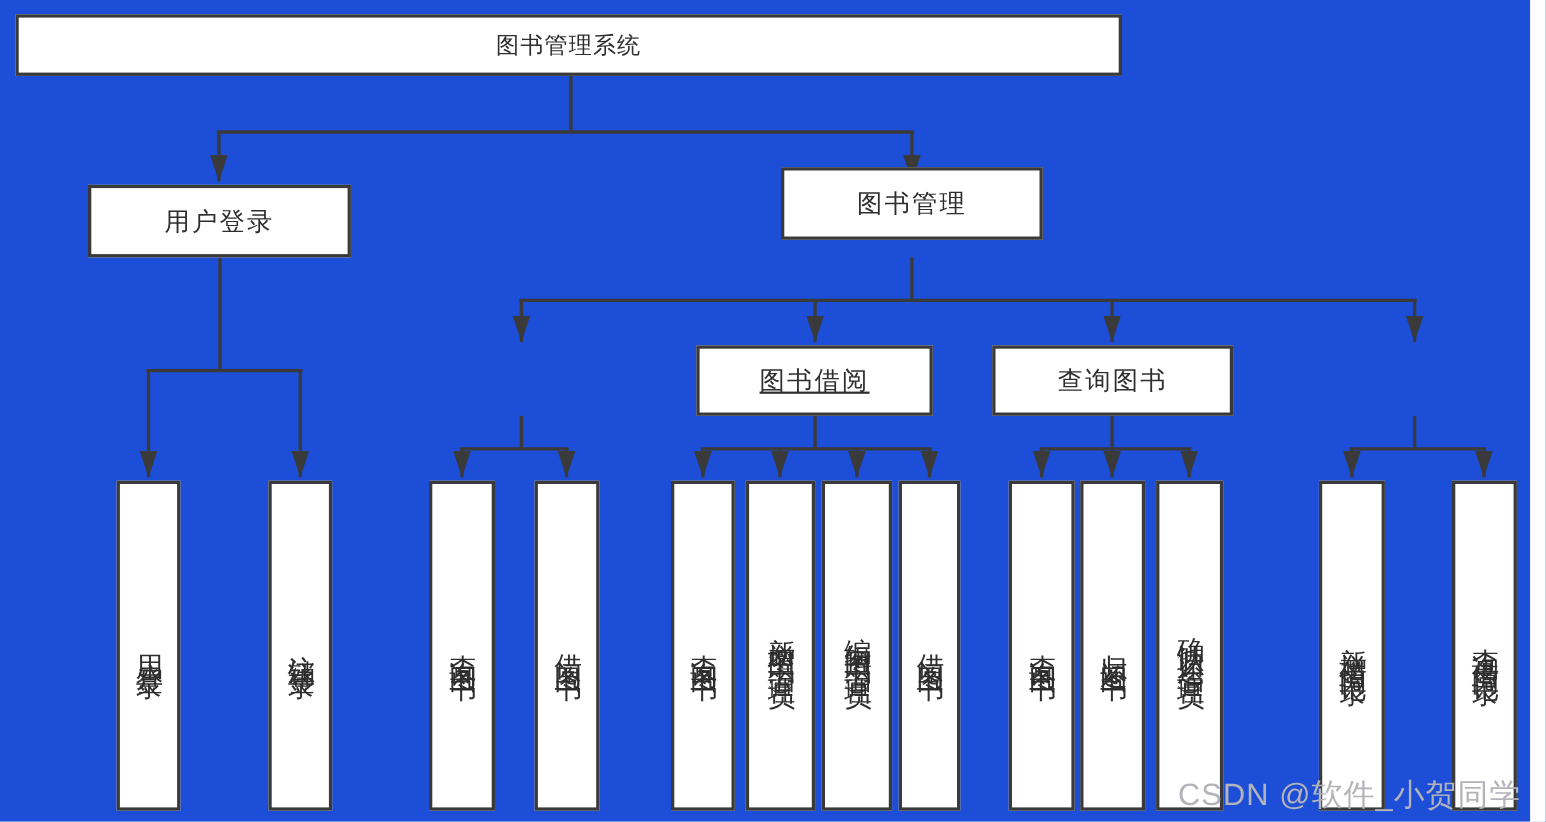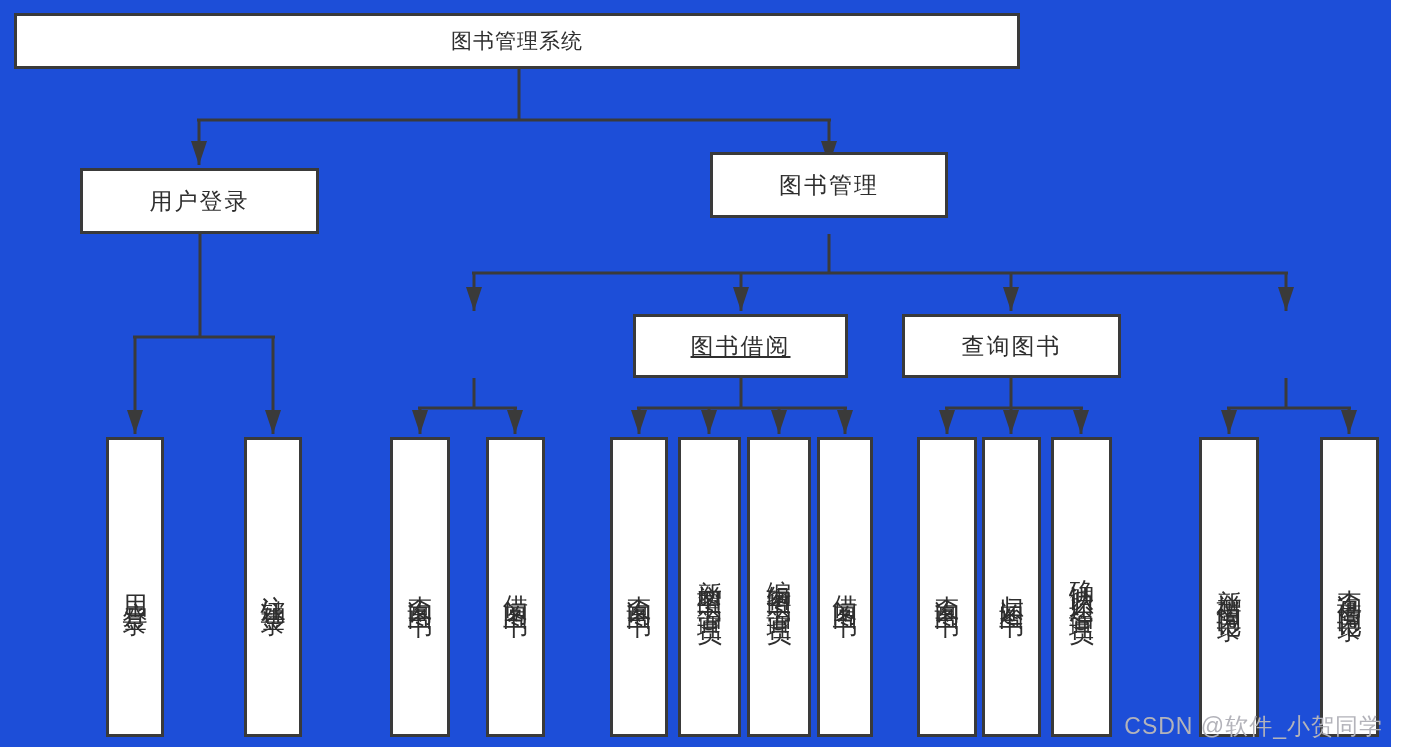--- a/index.html
+++ b/index.html
@@ -34,21 +34,21 @@
     writing-mode: vertical-rl;
     text-orientation: mixed;
     font-size: 25px;
     letter-spacing: 6px;
     line-height: 1;
     white-space: nowrap;
   }
   #watermark {
     position: absolute;
     right: 8px; bottom: 5px;
-    font-size: 23px;
+    font-size: 28px;
     color: #b3b3ba;
     letter-spacing: 1px;
     z-index: 5;
   }
 </style>
 </head>
 <body>
 
 <div id="stage">
 

